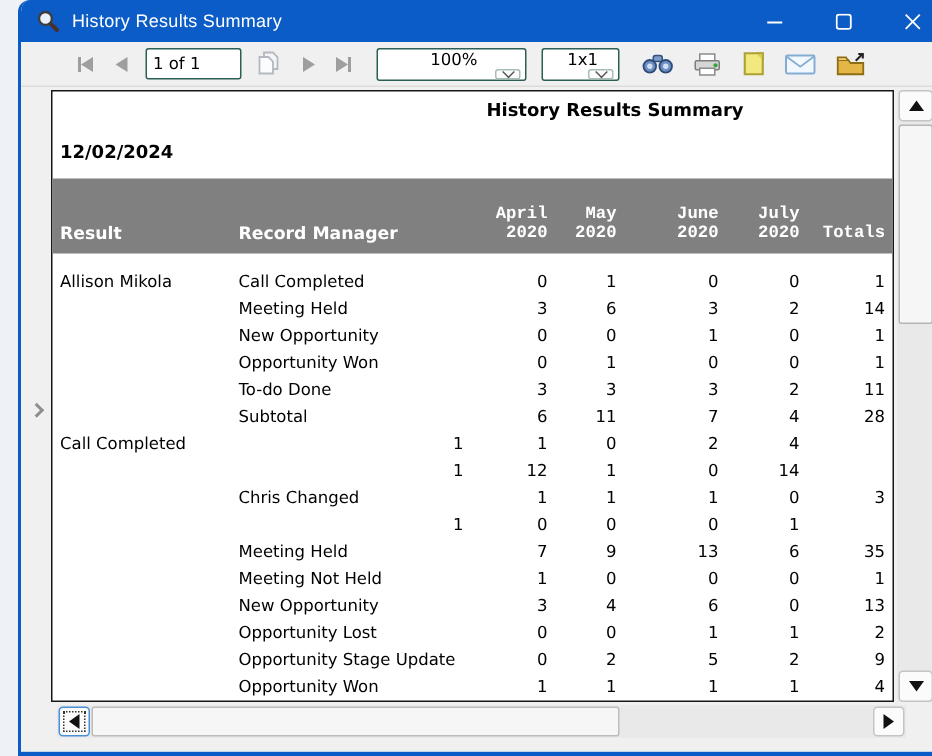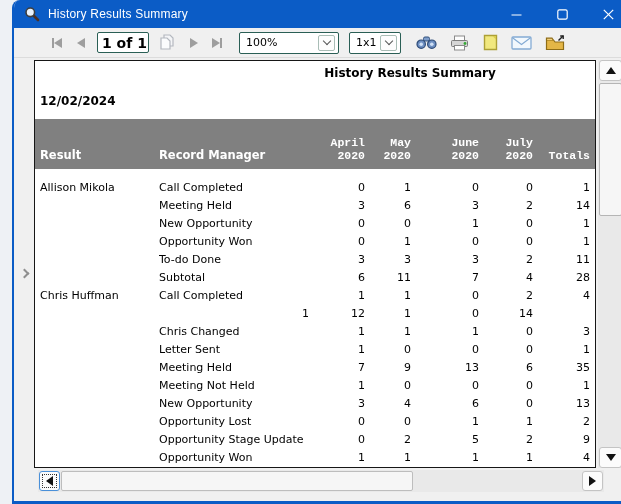--- a/index.html
+++ b/index.html
@@ -17,25 +17,25 @@
   .cap-btn { width:46px; height:28px; display:flex; align-items:center; justify-content:center; }
 
   
   .toolbar { height:30px; background:#f0f0f0; border-bottom:1px solid #dcdcdc;
              display:flex; align-items:center; padding-left:34px; }
   .tb-btn { display:flex; align-items:center; justify-content:center; height:22px; }
   .tri { width:0; height:0; }
   .tri-left  { border-top:5px solid transparent; border-bottom:5px solid transparent; border-right:8px solid #9e9e9e; }
   .tri-right { border-top:5px solid transparent; border-bottom:5px solid transparent; border-left:8px solid #9e9e9e; }
   .bar-v { width:2px; height:10px; background:#9e9e9e; }
-  .page-input { width:52px; height:21px; border:1px solid #2a5f55; border-radius:2px; background:#fff;
-                font-size:14px; padding-left:4px; font-family:"DejaVu Sans", sans-serif; margin-left:7px;font-weight:bold; }
+  .page-input { width:64px; height:21px; border:1px solid #2a5f55; border-radius:2px; background:#fff;
+                font-size:11px; padding-left:4px; font-family:"DejaVu Sans", sans-serif; margin-left:7px; }
   .combo { height:22px; background:#fff; border:1px solid #2a5f55; border-radius:2px;
            display:flex; align-items:center; padding:0 3px 0 6px; font-size:11px;
-           font-family:"DejaVu Sans", sans-serif; }
+           font-family:"DejaVu Sans", sans-serif;flex-direction:column; }
   .combo .chev-box { margin-left:auto; width:17px; height:16px; border:1px solid #a9bdb6; border-radius:2px;
                      display:flex; align-items:center; justify-content:center; background:#fdfdfd; }
   .chev-down { width:6px; height:6px; border-right:1.5px solid #555; border-bottom:1.5px solid #555;
                transform:rotate(45deg); margin-top:-3px; }
 
   
   .content { position:relative; height:443px; background:#f0f0f0; }
   .collapse-handle { position:absolute; left:2px; top:200px; width:16px; height:30px;
                      display:flex; align-items:center; justify-content:center; cursor:pointer; }
   .chevron-right { width:7px; height:7px; border-top:2px solid #8f8f8f; border-right:2px solid #8f8f8f;
@@ -284,21 +284,20 @@
             <div class="trow">
               <div class="tcell c0"></div>
               <div class="tcell c1">Subtotal</div>
               <div class="tcell c2">6</div>
               <div class="tcell c3">11</div>
               <div class="tcell c4">7</div>
               <div class="tcell c5">4</div>
               <div class="tcell c6">28</div>
             </div>
             <div class="trow">
-              <div class="tcell c0">Chris Huffman</div>
               <div class="tcell c1">Call Completed</div>
               <div class="tcell c2">1</div>
               <div class="tcell c3">1</div>
               <div class="tcell c4">0</div>
               <div class="tcell c5">2</div>
               <div class="tcell c6">4</div>
             </div>
             <div class="trow">
               <div class="tcell c0"></div>
               <div class="tcell c2">1</div>
@@ -311,21 +310,20 @@
               <div class="tcell c0"></div>
               <div class="tcell c1">Chris Changed</div>
               <div class="tcell c2">1</div>
               <div class="tcell c3">1</div>
               <div class="tcell c4">1</div>
               <div class="tcell c5">0</div>
               <div class="tcell c6">3</div>
             </div>
             <div class="trow">
               <div class="tcell c0"></div>
-              <div class="tcell c1">Letter Sent</div>
               <div class="tcell c2">1</div>
               <div class="tcell c3">0</div>
               <div class="tcell c4">0</div>
               <div class="tcell c5">0</div>
               <div class="tcell c6">1</div>
             </div>
             <div class="trow">
               <div class="tcell c0"></div>
               <div class="tcell c1">Meeting Held</div>
               <div class="tcell c2">7</div>

